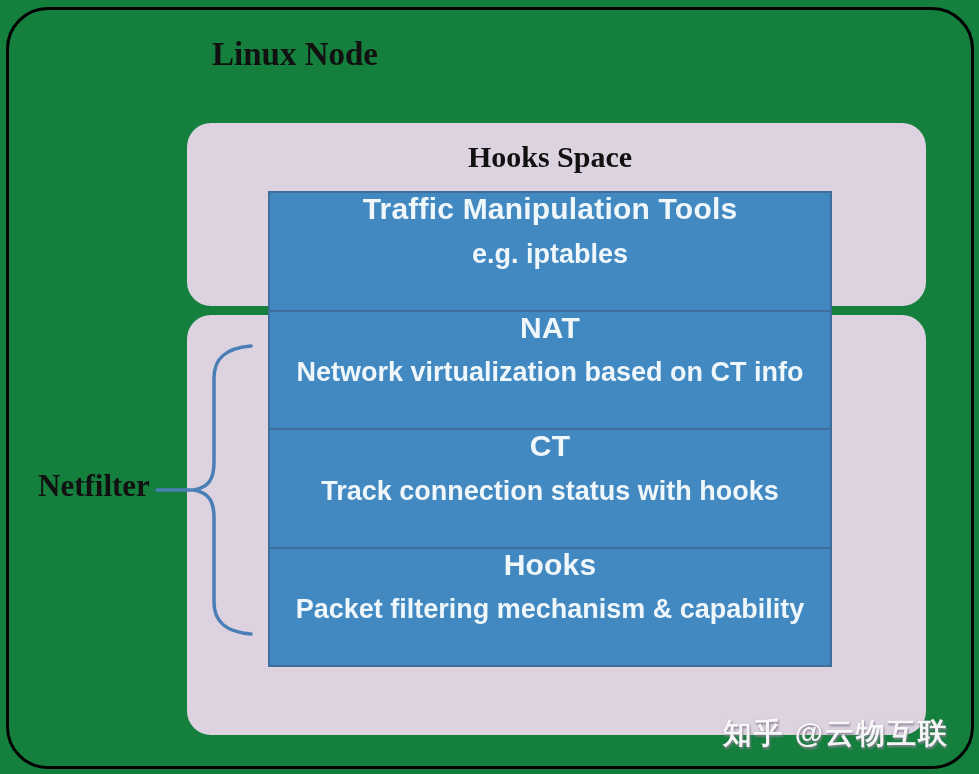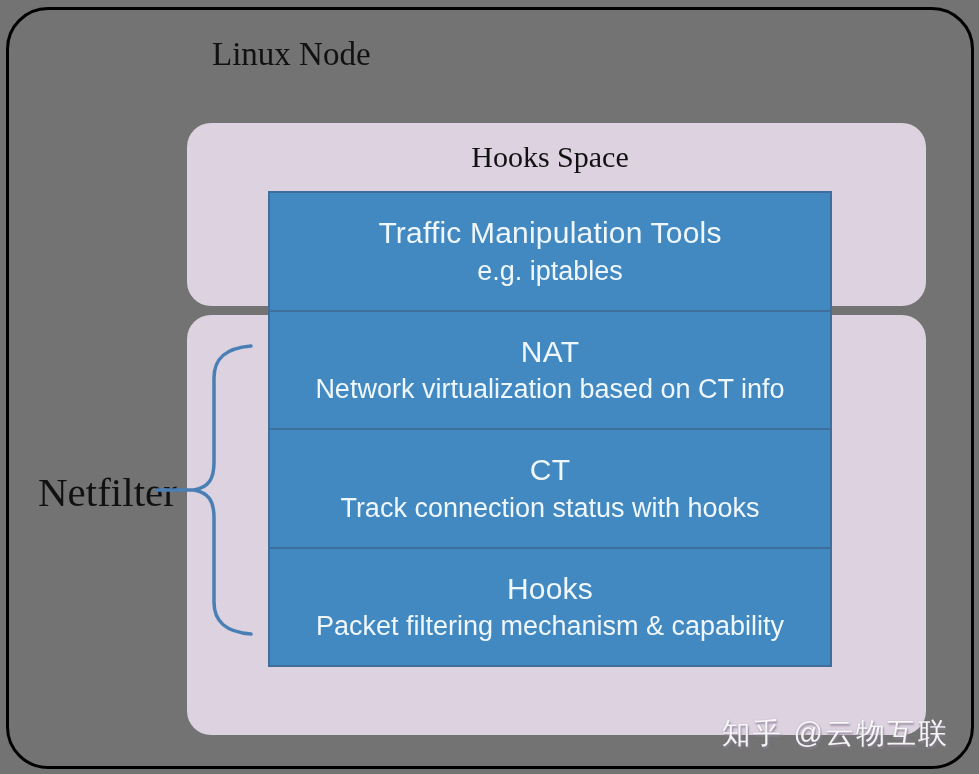--- a/index.html
+++ b/index.html
@@ -5,21 +5,22 @@
   html, body { margin: 0; padding: 0; }
   body {
     width: 979px; height: 774px;
     background: #ffffff;
     font-family: "Liberation Sans", sans-serif;
     overflow: hidden;
   }
   .stage {
     position: relative;
     width: 979px; height: 774px;
-    background: #737373;
+    background: #15803d;
+    font-weight: bold;
   }
   .outer-frame {
     position: absolute;
     left: 6px; top: 7px;
     width: 968px; height: 762px;
     box-sizing: border-box;
     border: 3px solid var(--outer-border, #000);
     border-radius: 42px;
     background: transparent;
   }
@@ -57,43 +58,42 @@
     box-sizing: border-box;
     border: 2px solid var(--block-border, #3f6e9c);
     background: var(--block-fill, #4288c1);
     display: flex;
     flex-direction: column;
   }
   .segment {
     flex: 1 1 0;
     display: flex;
     flex-direction: column;
-    justify-content: center;
     align-items: center;
-    gap: 8px;
+    gap: 15px;
     color: var(--block-text, #eff7fb);
     text-align: center;
   }
   .segment + .segment {
     border-top: 2px solid var(--block-border, #3f6e9c);
   }
   .segment .seg-title {
     font-size: 30px;
     line-height: 1.05;
     letter-spacing: 0.2px;
   }
   .segment .seg-subtitle {
     font-size: 27px;
     line-height: 1.05;
   }
   .netfilter-label {
     position: absolute;
     left: 38px; top: 468px;
     font-family: "Liberation Serif", serif;
-    font-size: 41px;
+    font-size: 31px;
     color: var(--label-text, #111);
     white-space: nowrap;
   }
   .brace-layer {
     position: absolute;
     left: 0; top: 0;
     width: 979px; height: 774px;
     pointer-events: none;
   }
   .watermark {

